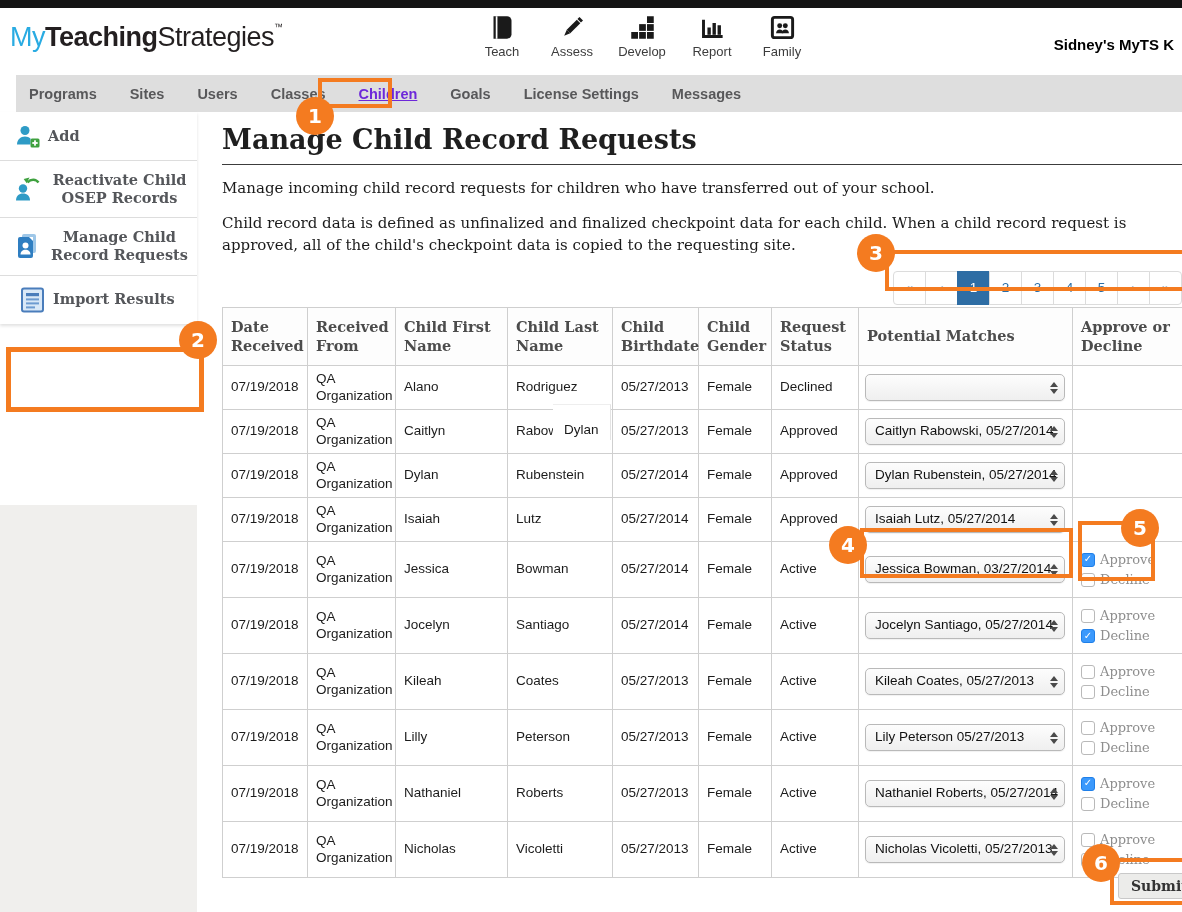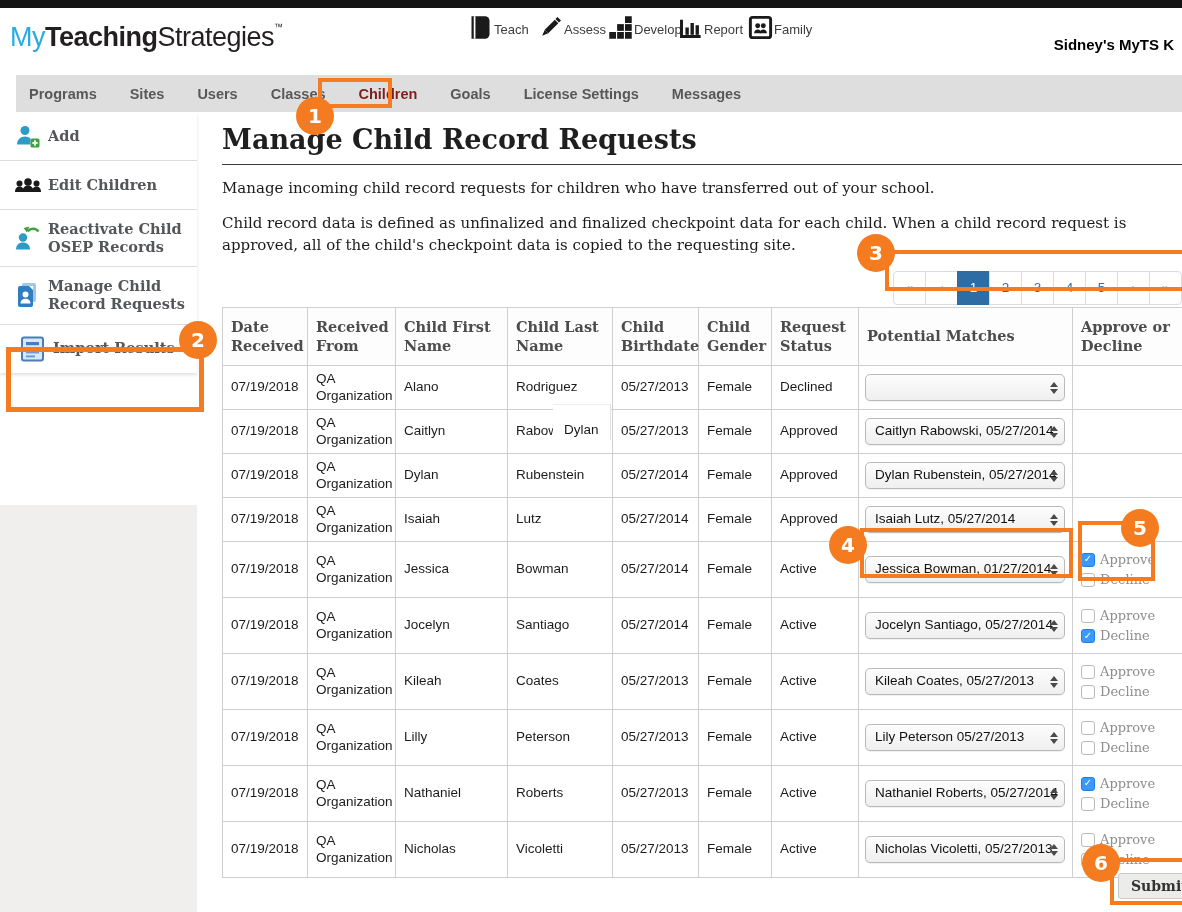--- a/index.html
+++ b/index.html
@@ -11,40 +11,40 @@
   .topstrip { position:absolute; left:0; top:0; width:1182px; height:8px; background:#141414; }
 
   
   .header { position:absolute; left:0; top:8px; width:1182px; height:67px; background:#fff; }
   .logo { position:absolute; left:10px; top:14px; font-size:27px; letter-spacing:-0.5px; color:#231f20; }
   .logo .my { color:#29ABE2; font-weight:400; }
   .logo .teaching { font-weight:700; }
   .logo .strategies { font-weight:400; }
   .logo .tm { font-size:9px; vertical-align:top; }
   .top-icons { position:absolute; left:467px; top:6px; width:350px; display:flex; }
-  .top-icon { width:70px; display:flex; align-items:center; cursor:pointer; }
+  .top-icon { width:70px; display:flex; flex-direction:column; align-items:center; cursor:pointer; }
   .top-icon svg { display:block; }
   .top-icon .lbl { margin-top:3px; font-size:13px; color:#3c3c3c; }
   .username { position:absolute; right:8px; top:28px; font-size:15px; font-weight:700; color:#000; }
 
   
   .navbar { position:absolute; left:0; top:75px; width:1182px; height:37px; background:#dedede;
             display:flex; align-items:center; padding-left:13px; column-gap:33px;margin-left:16px; }
   .nav-item { font-size:14.5px; font-weight:700; color:#58585a; cursor:pointer; white-space:nowrap; }
-  .nav-item.active { color:#7f1d1d; }
+  .nav-item.active { color:#6d28d9; text-decoration:underline; }
 
   
   .sidebar { position:absolute; left:0; top:112px; width:197px; background:#fff;
              box-shadow:0 2px 3px rgba(0,0,0,0.12); }
   .side-item { display:flex; align-items:center; border-bottom:1px solid #ddd; padding:10px 6px 10px 8px;
                min-height:48px; cursor:pointer; }
   .side-item:last-child { border-bottom:none;padding-left:13px; }
   .side-icon { width:40px; flex:0 0 40px; display:flex; justify-content:center; }
   .side-label { font-family:"DejaVu Serif", serif; font-weight:700; font-size:14.5px; color:#54565a;
-                line-height:1.25; }
+                line-height:1.25;text-align:center; }
   .sidebar-below { position:absolute; left:0; top:505px; width:197px; height:407px; background:#f0efed; }
 
   
   .main { position:absolute; left:222px; top:112px; width:960px; }
   .page-title { margin-top:12px; font-family:"DejaVu Serif", serif; font-weight:600; font-size:27px;
                 color:#1f1f1f; padding-bottom:9px; border-bottom:1px solid #3c3c3c; }
   .intro { margin-top:13px; font-family:"DejaVu Serif", serif; font-size:15px; line-height:1.45; color:#1b1b1b; }
 
   
   .pager-wrap { margin:15px 0 2px; display:flex; justify-content:flex-end; }
@@ -212,35 +212,20 @@
             <rect x="16.5" y="16.5" width="9" height="9" rx="1.5" fill="#3FA13F"></rect>
             <rect x="20.1" y="18.3" width="1.8" height="5.4" fill="#fff"></rect>
             <rect x="18.3" y="20.1" width="5.4" height="1.8" fill="#fff"></rect>
           </svg>
         </span>
         <span class="side-label">Add</span>
       </div>
       <div class="side-item">
         <span class="side-icon">
           <svg width="28" height="28" viewBox="0 0 28 28">
-            <g fill="#1a1a1a">
-              <circle cx="5.5" cy="12.5" r="3"></circle>
-              <path d="M1 21c0-3.4 2-5.4 4.5-5.4S10 17.6 10 21z"></path>
-              <circle cx="22.5" cy="12.5" r="3"></circle>
-              <path d="M18 21c0-3.4 2-5.4 4.5-5.4S27 17.6 27 21z"></path>
-              <circle cx="14" cy="11" r="3.8"></circle>
-              <path d="M8.3 21c0-4.2 2.5-6.6 5.7-6.6s5.7 2.4 5.7 6.6z"></path>
-            </g>
-          </svg>
-        </span>
-        <span class="side-label">Edit Children</span>
-      </div>
-      <div class="side-item">
-        <span class="side-icon">
-          <svg width="28" height="28" viewBox="0 0 28 28">
             <circle cx="9" cy="13.5" r="4.2" fill="#2E9BC6"></circle>
             <path d="M2 25.5c0-4.5 3-7 7-7s7 2.5 7 7z" fill="#2E9BC6"></path>
             <path d="M13.5 7.5c3.5-4 8.5-3.5 11 0" stroke="#3FA13F" stroke-width="2.4" fill="none"></path>
             <path d="M15.5 2.5l-2.8 5.8-3-4.2z" fill="#3FA13F"></path>
           </svg>
         </span>
         <span class="side-label">Reactivate Child OSEP Records</span>
       </div>
       <div class="side-item">
         <span class="side-icon">
@@ -390,21 +375,21 @@
           <tr class="tall">
             <td>07/19/2018</td>
             <td>QA Organization</td>
             <td>Jessica</td>
             <td>Bowman</td>
             <td>05/27/2014</td>
             <td>Female</td>
             <td>Active</td>
             <td class="match-cell">
               <div class="sel">
-                <span>Jessica Bowman, 01/27/2014</span>
+                <span>Jessica Bowman, 03/27/2014</span>
                 <span class="spin">
                   <span class="tri-up"></span>
                   <span class="tri-down"></span>
                 </span>
               </div>
             </td>
             <td>
               <div class="cb-row">
                 <span class="cb checked">✓</span>
                 <span>Approve</span>

